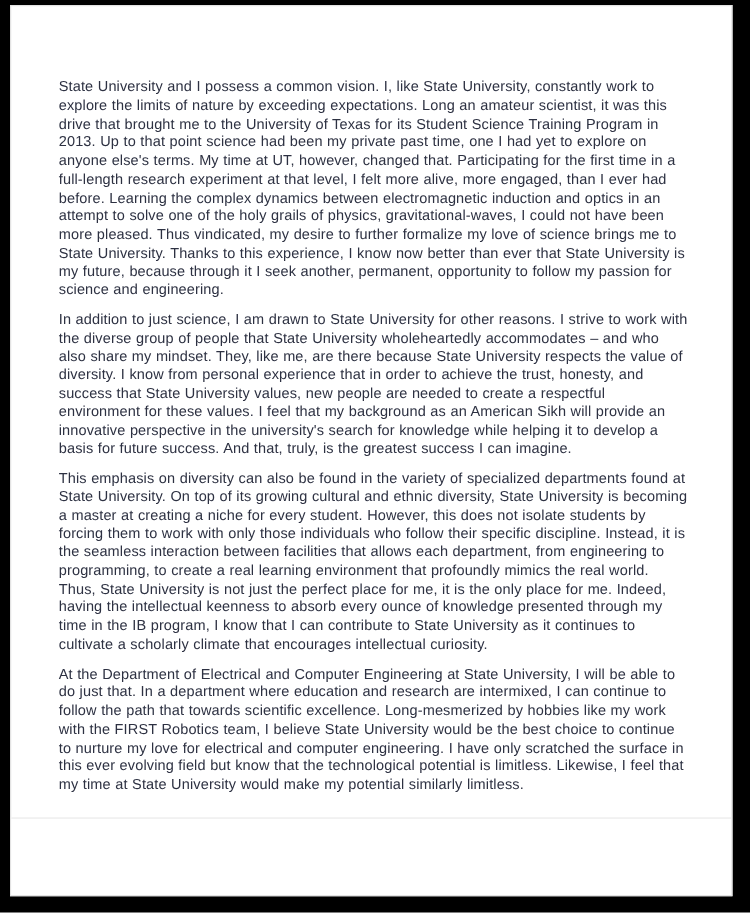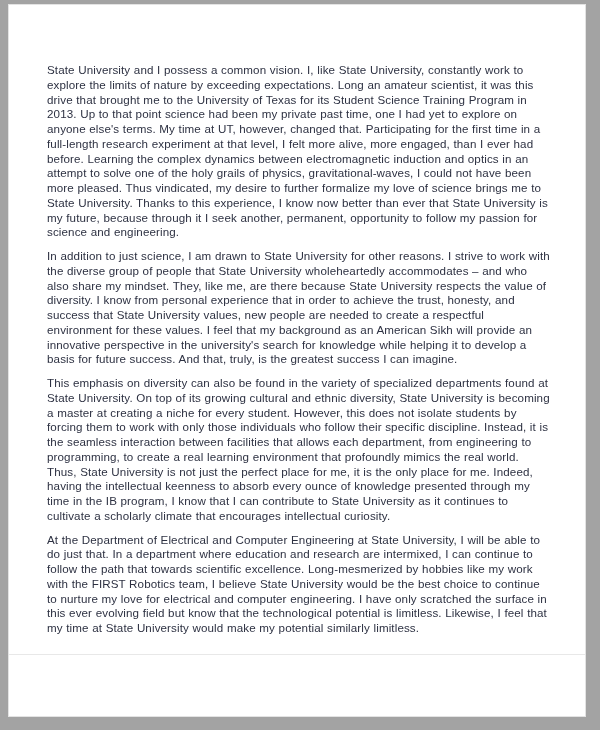--- a/index.html
+++ b/index.html
@@ -13,21 +13,21 @@
     background: #ffffff;
     font-family: "Liberation Sans", sans-serif;
     overflow: hidden;
   }
 
   
   .doc-canvas {
     position: relative;
     width: 600px;
     height: 730px;
-    background: #a3a3a3;
+    background: #000000;
     box-sizing: border-box;
   }
 
   
   .page-sheet {
     position: absolute;
     left: 8px;
     top: 4px;
     width: 578px;
     height: 713px;

